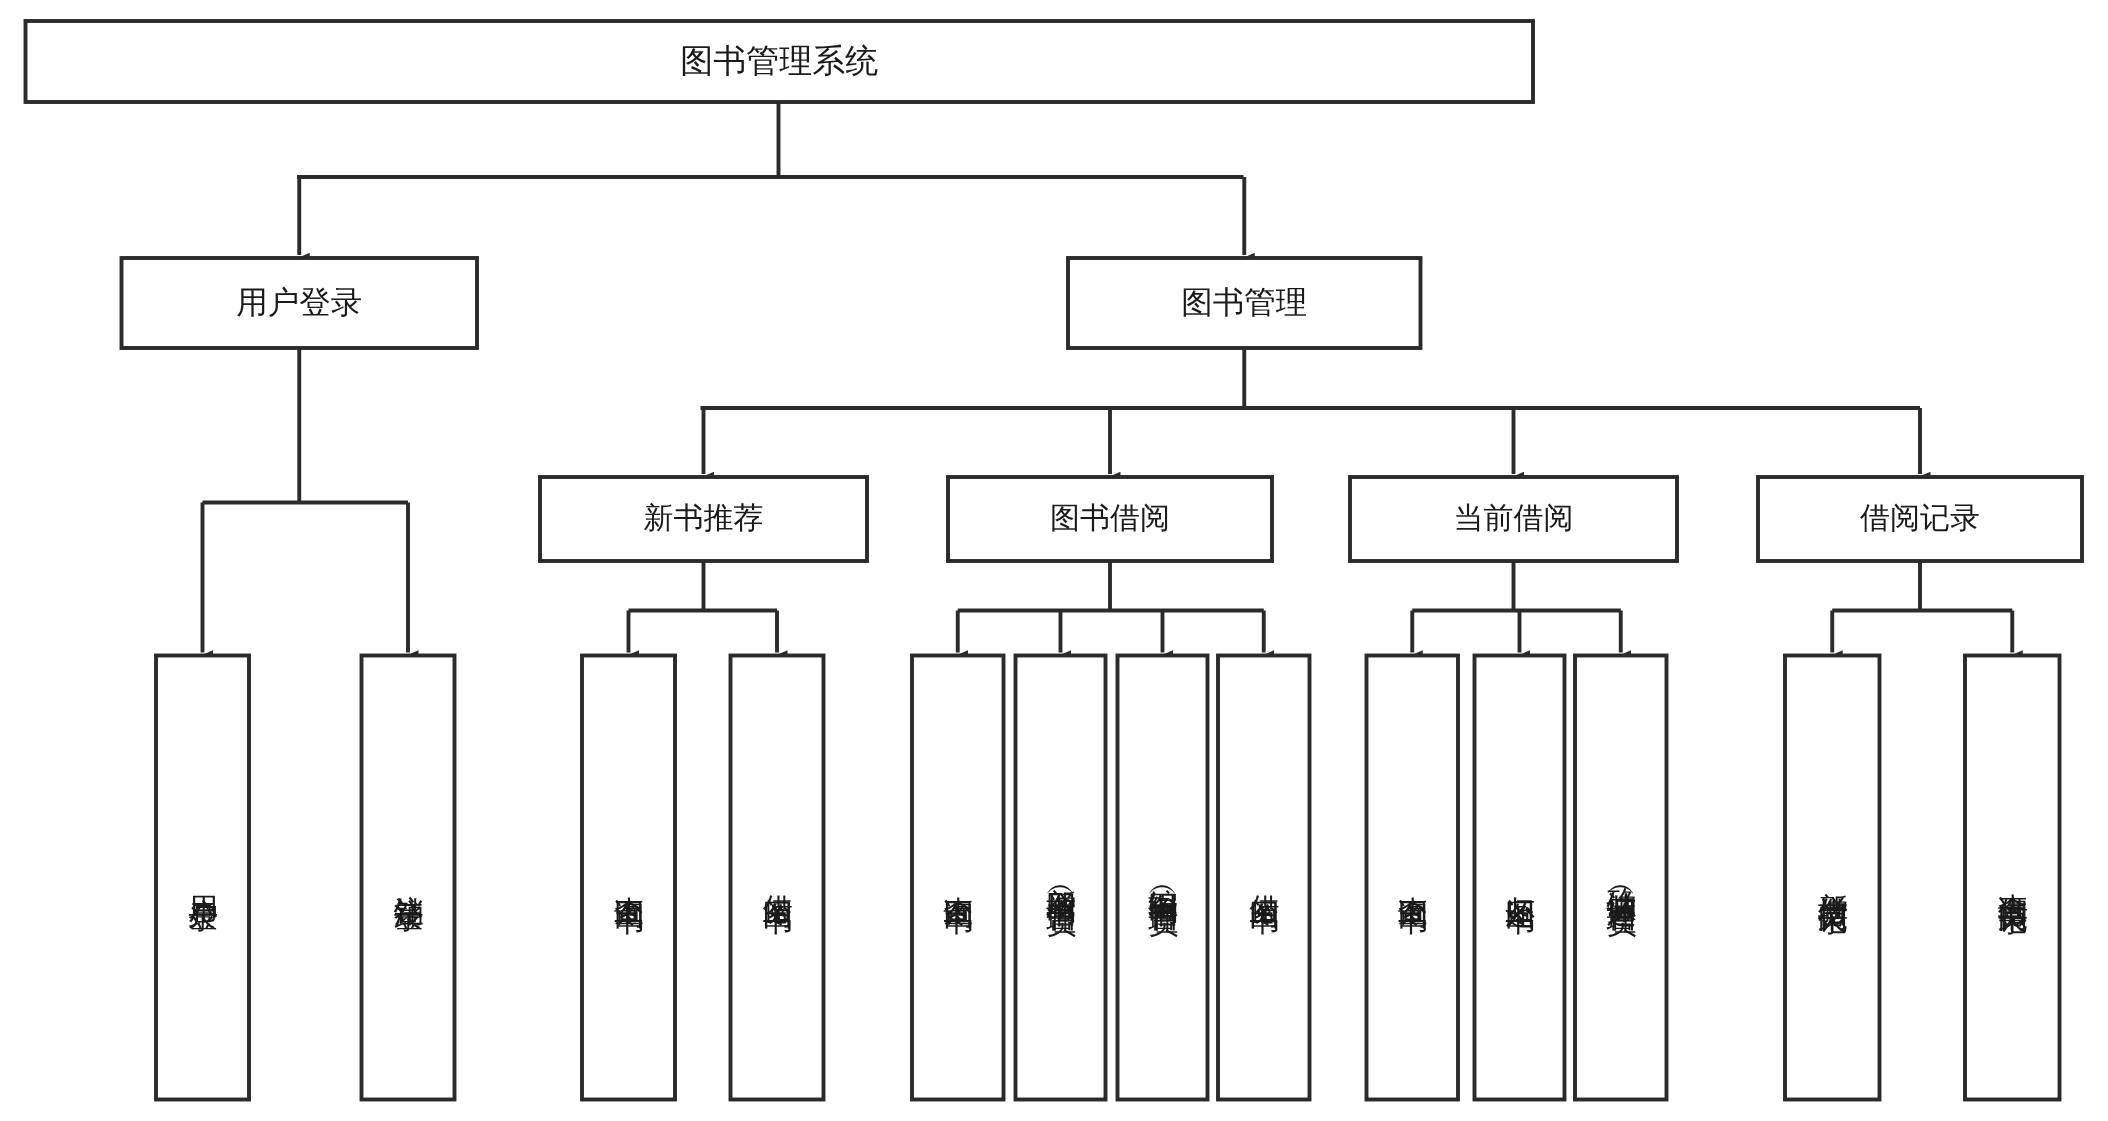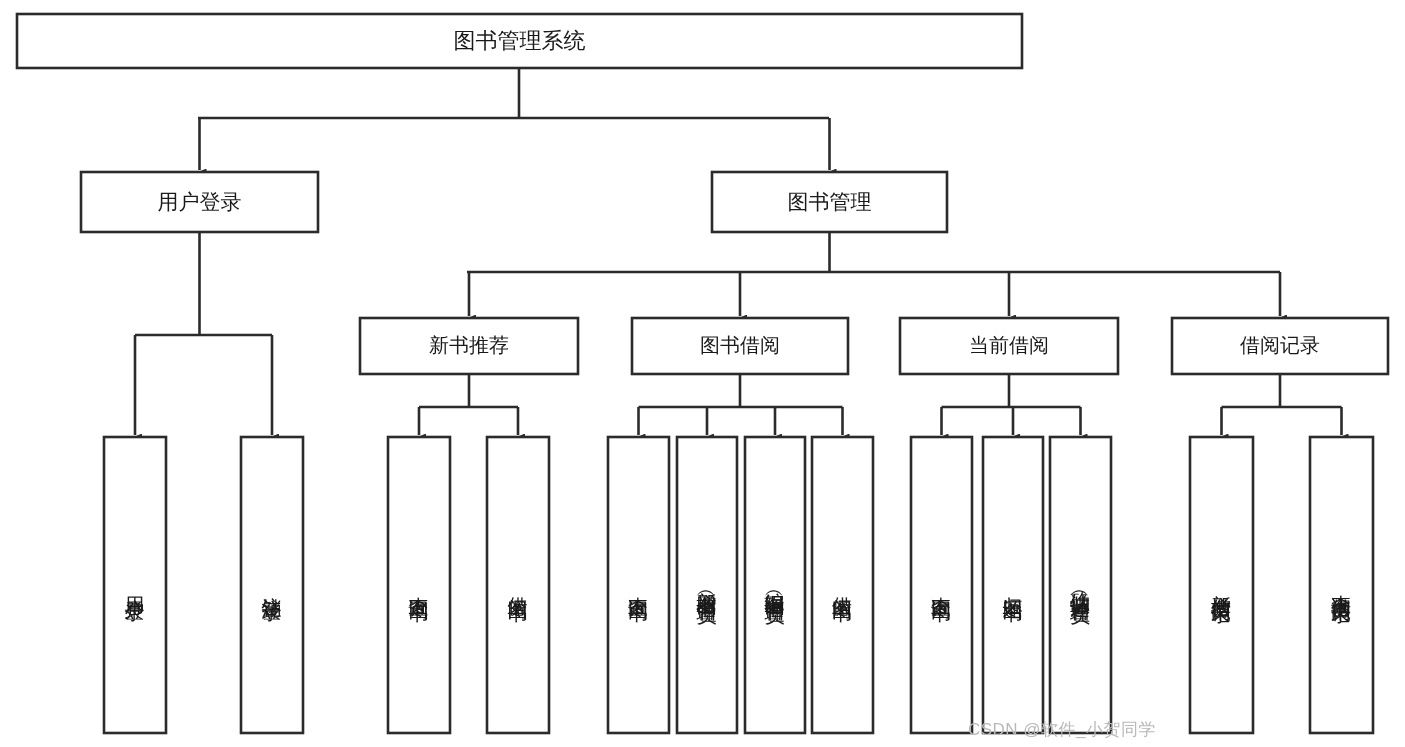--- a/index.html
+++ b/index.html
@@ -180,14 +180,13 @@
         <g>
           <rect x="1190" y="437" width="63" height="296" class="node-box"></rect>
           <text x="1221.5" y="585" class="leaf-label">新增借阅记录</text>
         </g>
         <g>
           <rect x="1310" y="437" width="63" height="296" class="node-box"></rect>
           <text x="1341.5" y="585" class="leaf-label">查询借阅记录</text>
         </g>
       </g>
   </svg>
-  <div class="watermark">CSDN @软件_小贺同学</div>
 </div>
 
 </body></html>

